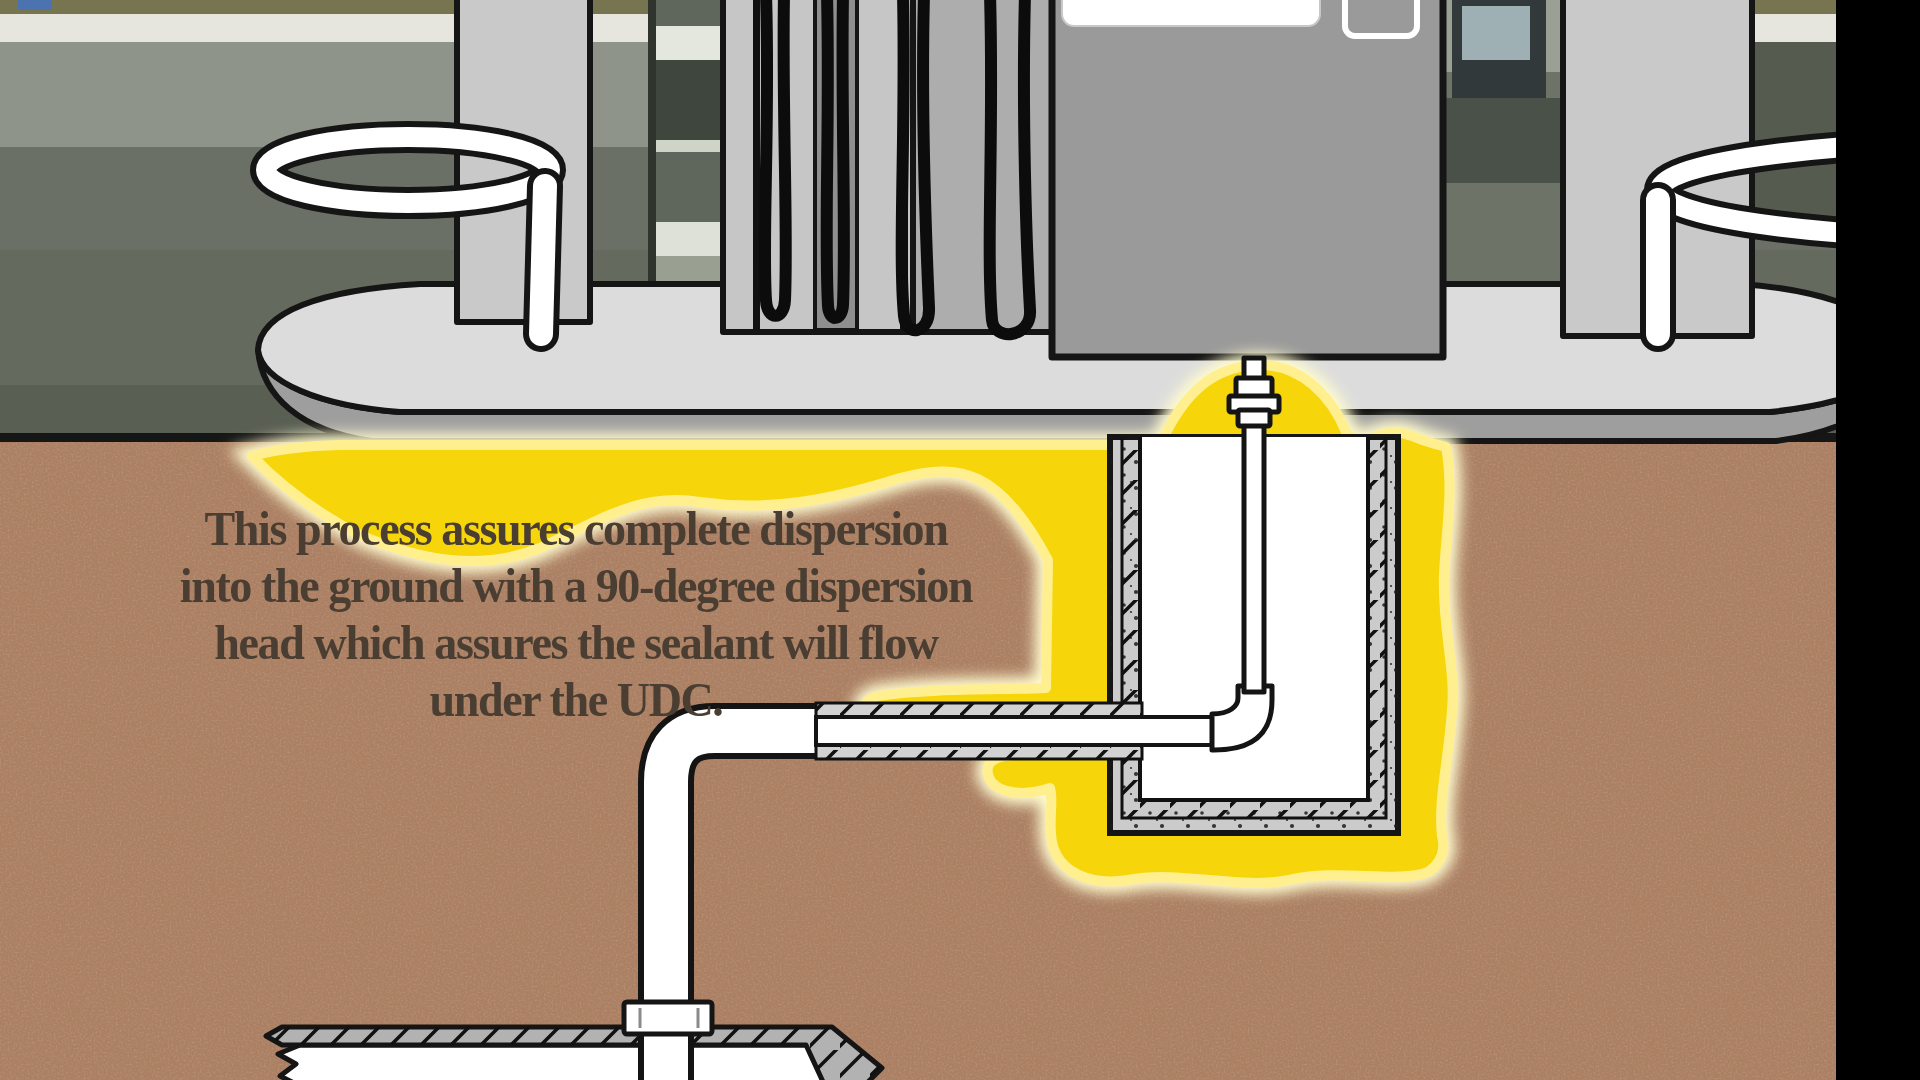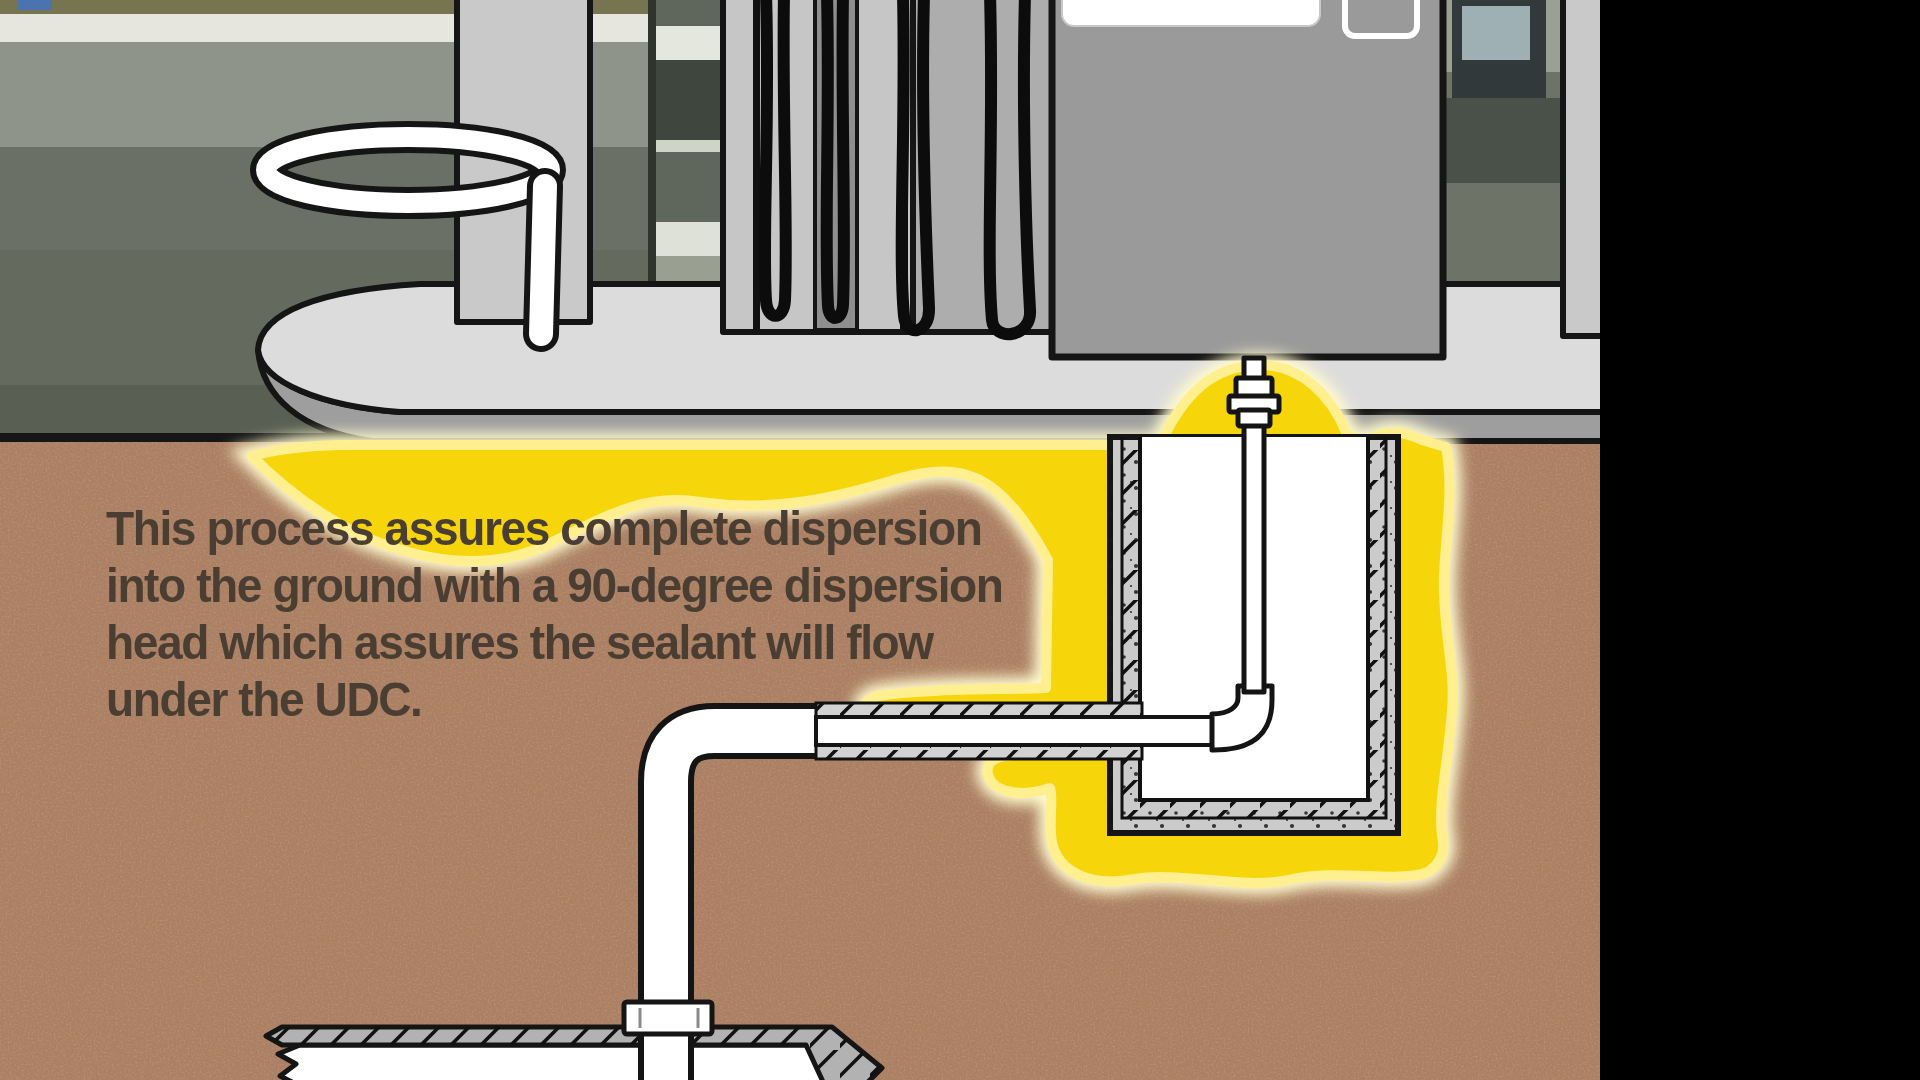--- a/index.html
+++ b/index.html
@@ -1,17 +1,17 @@
 <!DOCTYPE html>
 <html style="--c-caption: #4a3e33; --c-dirt: #ab7e61; --c-sealant: #f6d60a; --c-sealant_glow: #fffbce; --c-island_top: #dcdcdc; --c-island_front: #9e9e9e; --c-pillar: #c9c9c9; --c-cabinet: #9a9a9a; --c-concrete: #cbcbcb; --c-pipe: #ffffff; --c-outline: #151515;"><head>
 <meta charset="utf-8">
 <style>
   html,body{margin:0;padding:0;background:#000;}
-  .stage{position:relative;width:1600px;height:1080px;overflow:hidden;
-         font-family:Liberation Sans, sans-serif;}
+  .stage{position:relative;width:1836px;height:1080px;overflow:hidden;
+         font-family:Liberation Serif, serif;text-align:center;}
   .stage svg{position:absolute;left:0;top:0;}
   .caption{
     position:absolute;left:106px;top:500px;width:1000px;
     font-weight:bold;font-size:49px;line-height:57px;letter-spacing:-1.5px;
     color:var(--c-caption,#4a3e33);
     transform:scaleX(.94);transform-origin:left top;
     white-space:pre-line;
   }
 </style>
 </head>

